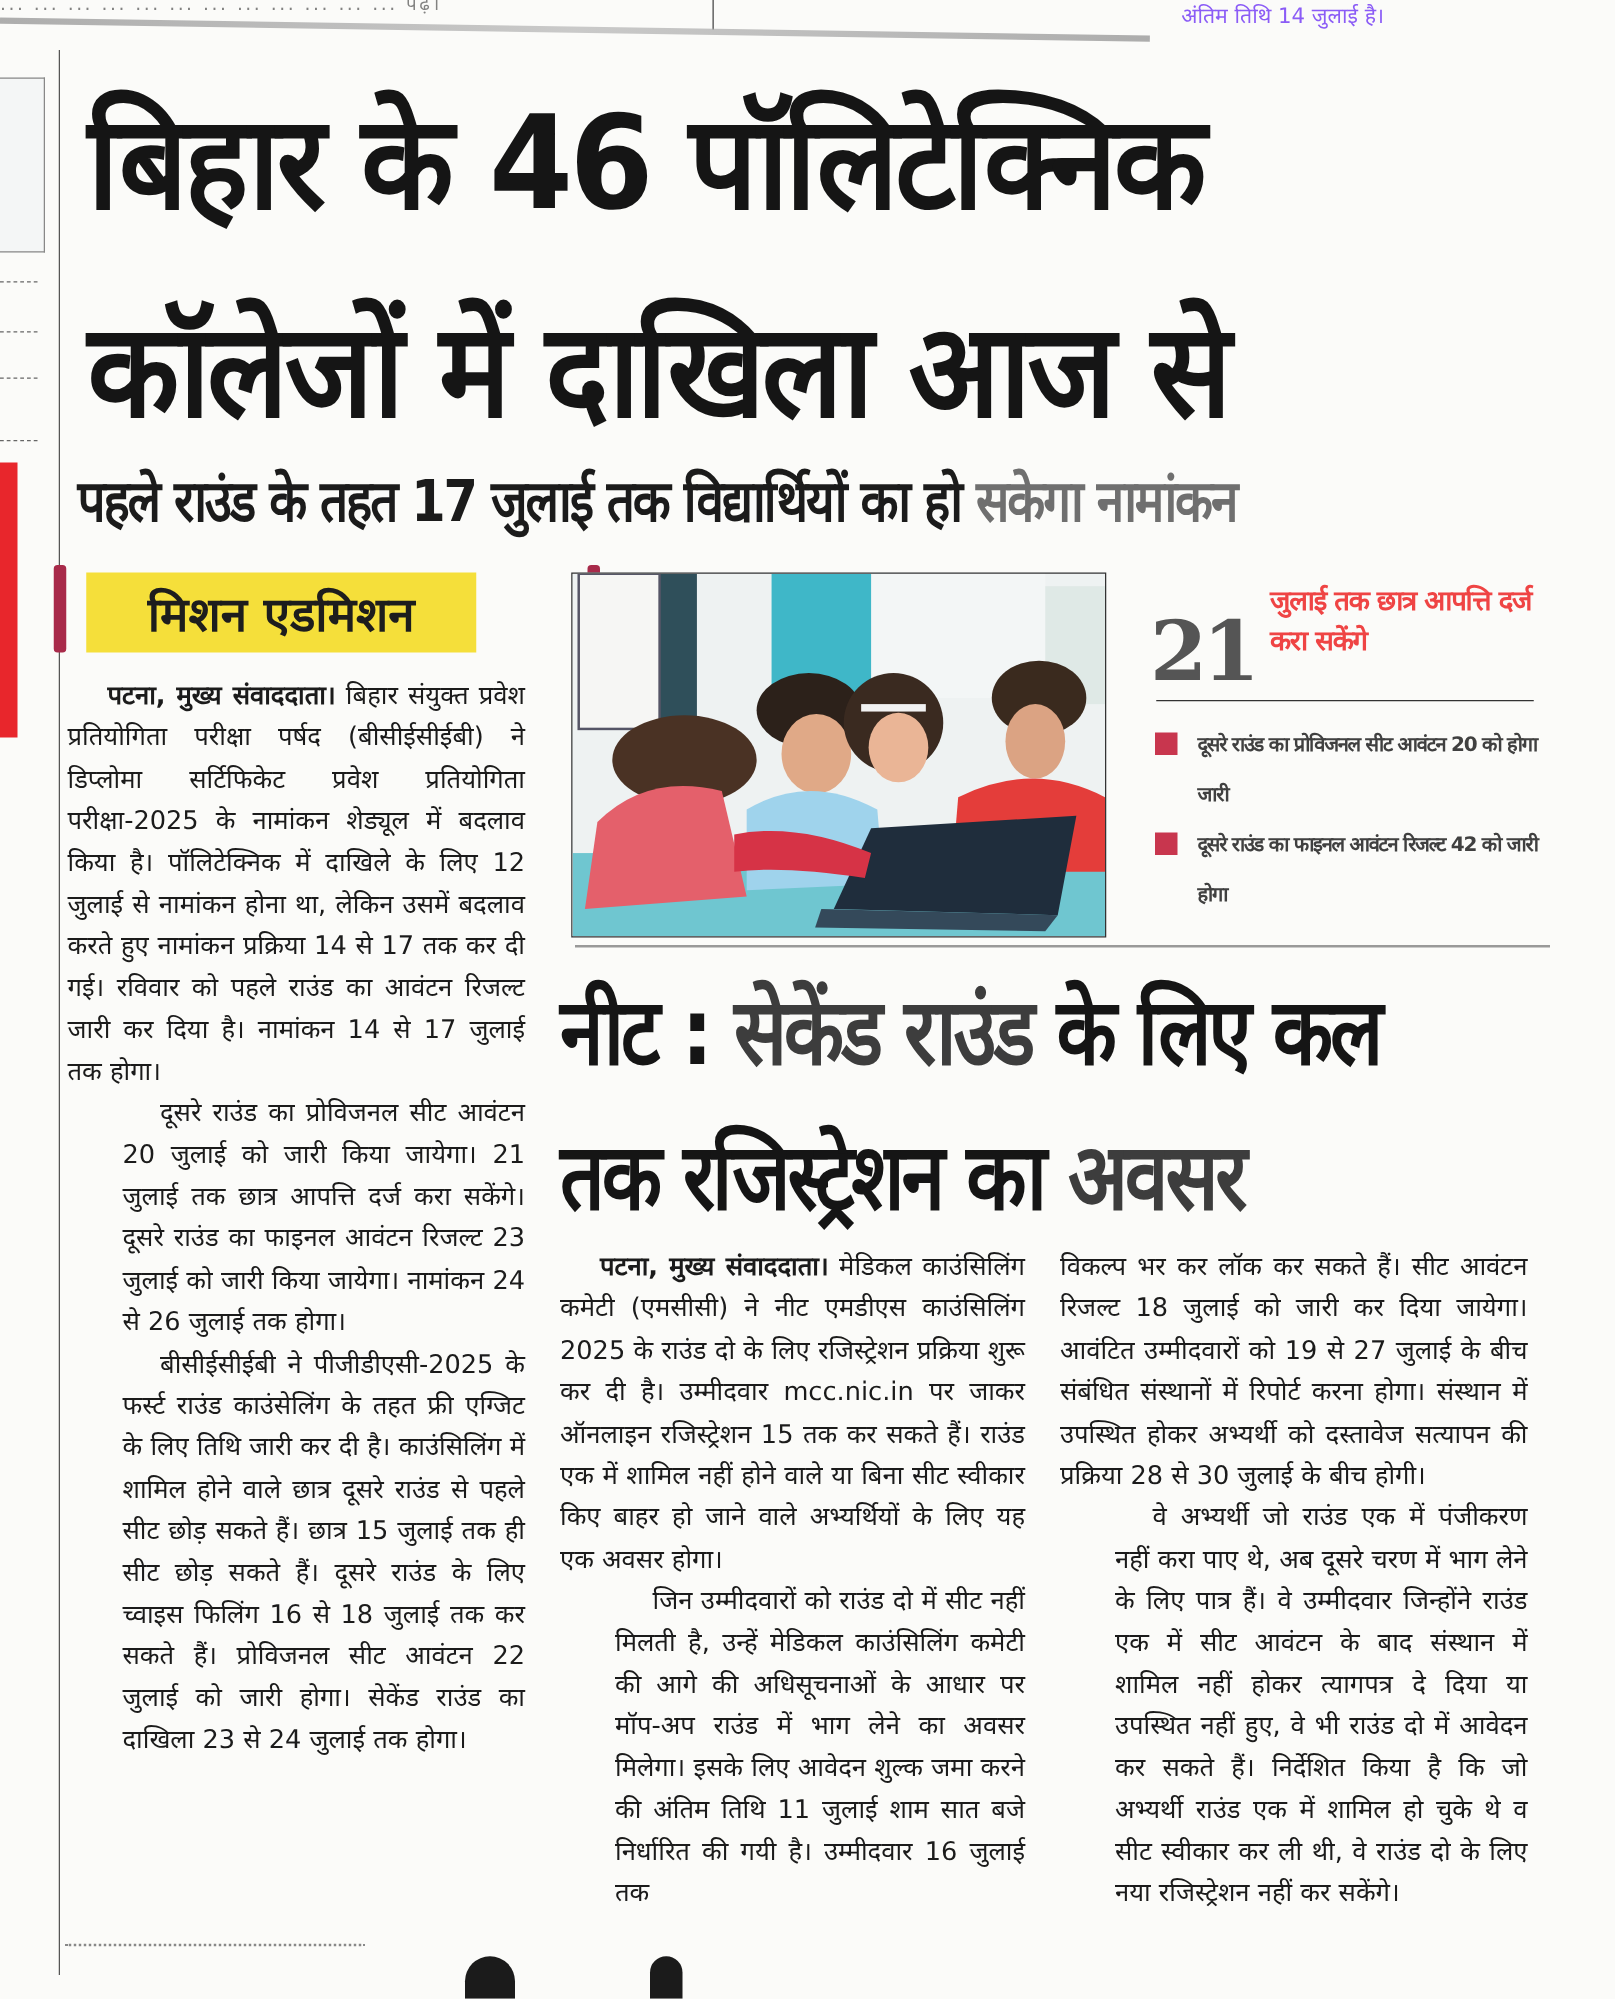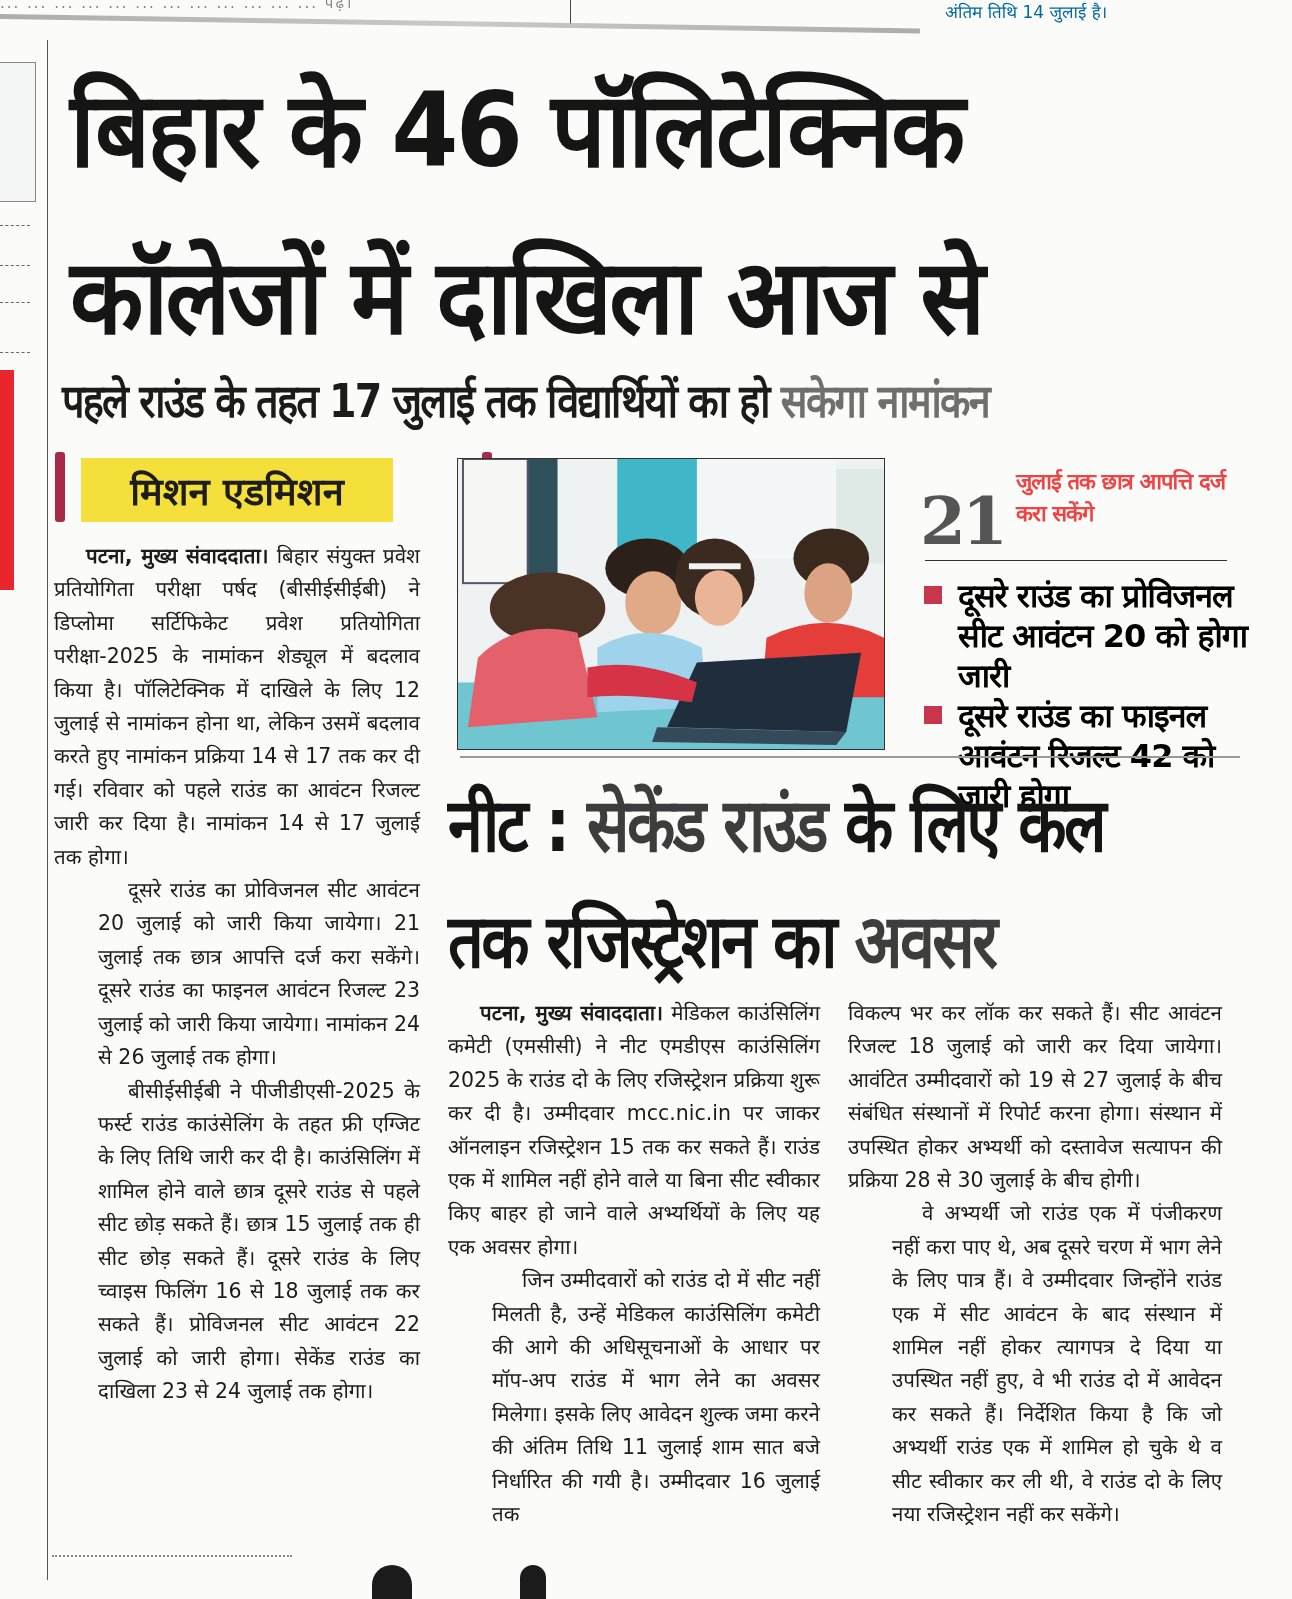--- a/index.html
+++ b/index.html
@@ -2,36 +2,36 @@
 <html><head>
 <meta charset="utf-8">
 <style>
   * { box-sizing: border-box; margin: 0; padding: 0; }
   html, body { width: 1292px; height: 1599px; overflow: hidden; background: #fbfbf9; }
   body { position: relative; font-family: "DejaVu Sans", sans-serif; color: #1b1b1b; }
 
   .top-strip { position: absolute; left: 0; top: 0; width: 1292px; height: 34px; }
   .top-strip .prev-text-left { position: absolute; left: 0; top: -8px; font-size: 15px; color: #333; letter-spacing: 2px; opacity: .6; }
   .top-strip .prev-divider { position: absolute; left: 570px; top: 0; width: 1px; height: 24px; background: #444; }
-  .top-strip .prev-text-right { position: absolute; left: 945px; top: 0; font-size: 17px; color: #0369a1; }
+  .top-strip .prev-text-right { position: absolute; left: 945px; top: 0; font-size: 17px; color: #8b5cf6; }
   .fold-line { position: absolute; left: 0; top: 14px; width: 920px; height: 5px; background: linear-gradient(90deg,#9a9a9a,#bdbdbd,#999); transform: rotate(0.9deg); transform-origin: left; opacity: .8; }
 
   .left-margin { position: absolute; left: 0; top: 40px; width: 48px; height: 1540px; border-right: 1px solid #555; }
   .left-margin .box { position: absolute; left: 0; top: 22px; width: 36px; height: 140px; border: 1px solid #888; border-left: none; background: #f4f6f6; }
   .left-margin .rule { position: absolute; left: 0; width: 30px; border-top: 1px dashed #666; }
   .left-margin .red-block { position: absolute; left: 0; top: 330px; width: 14px; height: 220px; background: #e8262c; }
 
   .headline { position: absolute; left: 70px; font-family: "DejaVu Sans", sans-serif; font-weight: 900; color: #151515; letter-spacing: -3px; white-space: nowrap; }
   .headline.l1 { top: 55px; font-size: 104px; transform: scaleX(0.93); transform-origin: left; }
   .headline.l2 { top: 222px; font-size: 104px; transform: scaleX(0.92); transform-origin: left; }
 
   .subhead { position: absolute; left: 62px; top: 368px; font-size: 46px; font-weight: bold; white-space: nowrap; letter-spacing: -2px; transform: scaleX(0.86); transform-origin: left; color: #1b1b1b; }
   .subhead .faded { color: #6f6f6f; }
 
-  .tag-wrap { position: absolute; left: 55px; top: 452px; width: 437px; height: 72px; }
+  .tag-wrap { position: absolute; left: 43px; top: 452px; width: 437px; height: 72px; }
   .tag-wrap .bar { position: absolute; top: 0; width: 10px; height: 70px; background: #a82a4a; border-radius: 3px; }
   .tag-wrap .bar.l { left: 0; }
   .tag-wrap .bar.r { right: 0; }
   .tag { position: absolute; left: 26px; top: 6px; width: 312px; height: 64px; background: #f5df3a; display: flex; align-items: center; justify-content: center; font-size: 38px; font-weight: bold; color: #1d1d1d; }
 
   .col { position: absolute; font-size: 20.5px; line-height: 33.4px; text-align: justify; }
   .col p { text-indent: 0; }
   .col p.ind { text-indent: 30px; margin-left: 44px; }
   .col .b { font-weight: bold; margin-left: 32px; }
   .col-left { left: 54px; top: 540px; width: 366px; }
@@ -39,21 +39,21 @@
   .col-right { left: 848px; top: 997px; width: 374px; }
 
   .photo { position: absolute; left: 457px; top: 458px; width: 428px; height: 292px; border: 1px solid #333; overflow: hidden; background: #e9eff1; }
   .photo svg { width: 100%; height: 100%; display: block; }
 
   .fact { position: absolute; left: 920px; top: 460px; width: 320px; }
   .fact .num { position: absolute; left: 0; top: -4px; font-family: "DejaVu Serif", serif; font-size: 66px; color: #555; font-weight: bold; letter-spacing: -4px; margin-top: 26px; }
   .fact .txt { position: absolute; left: 96px; top: 6px; font-size: 22px; line-height: 32px; font-weight: bold; color: #ef4444; letter-spacing: -1px; }
   .fact-rule { position: absolute; left: 925px; top: 560px; width: 302px; border-top: 1.5px solid #333; }
   .bullets { position: absolute; left: 924px; top: 576px; width: 330px; list-style: none; }
-  .bullets li { position: relative; padding-left: 34px; font-size: 32px; line-height: 40px; font-weight: bold; color: #000000; letter-spacing: -1px; }
+  .bullets li { position: relative; padding-left: 34px; font-size: 16px; line-height: 40px; font-weight: bold; color: #404040; letter-spacing: -1px; }
   .bullets li .sq { position: absolute; left: 0; top: 10px; width: 18px; height: 18px; background: #c8364e; }
 
   .rule-mid { position: absolute; left: 460px; top: 756px; width: 780px; border-top: 2px solid #999; }
 
   .neet-head { position: absolute; left: 448px; white-space: nowrap; font-weight: bold; letter-spacing: -3px; font-size: 74px; color: #151515; transform: scaleX(0.85); transform-origin: left; }
   .neet-head.l1 { top: 772px; }
   .neet-head.l2 { top: 888px; }
   .neet-head .gray { color: #3d3d3d; }
 
   .bottom-rule { position: absolute; left: 52px; top: 1555px; width: 240px; border-top: 2px dotted #888; }

